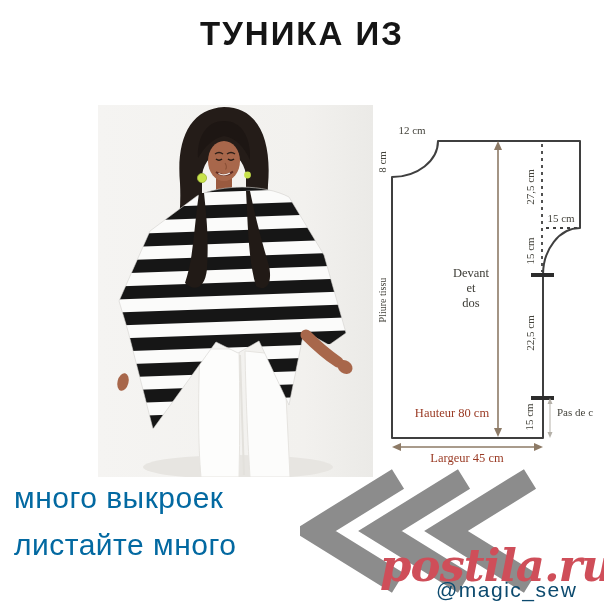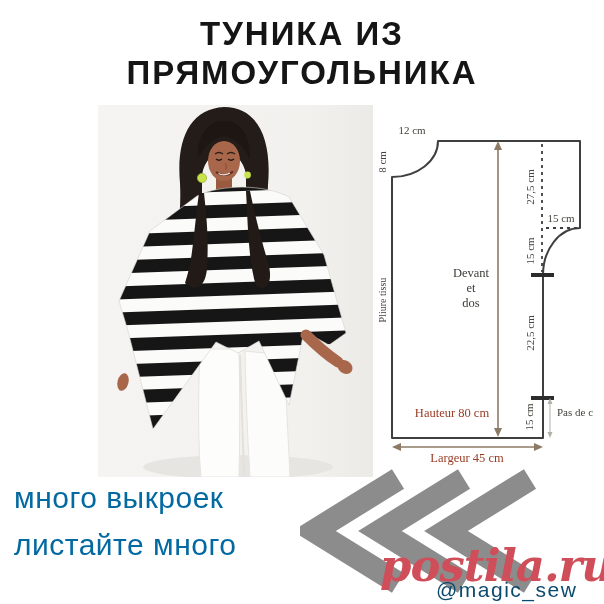--- a/index.html
+++ b/index.html
@@ -40,21 +40,20 @@
     font-size:21px;color:#0c4a6e;letter-spacing:1.5px;white-space:nowrap;
   }
 </style>
 </head>
 <body>
 
 <div id="canvas">
 
   <div class="title">
     <div>ТУНИКА ИЗ</div>
-    <div>ПРЯМОУГОЛЬНИКА</div>
   </div>
 
   <div class="photo">
     <svg width="275" height="372" viewBox="0 0 275 372">
       <defs>
         <linearGradient id="bgGrad" x1="0" y1="0" x2="1" y2="0">
           <stop offset="0" stop-color="#f5f4f2"></stop>
           <stop offset="0.75" stop-color="#f2f1ee"></stop>
           <stop offset="1" stop-color="#ebeae7"></stop>
         </linearGradient>

